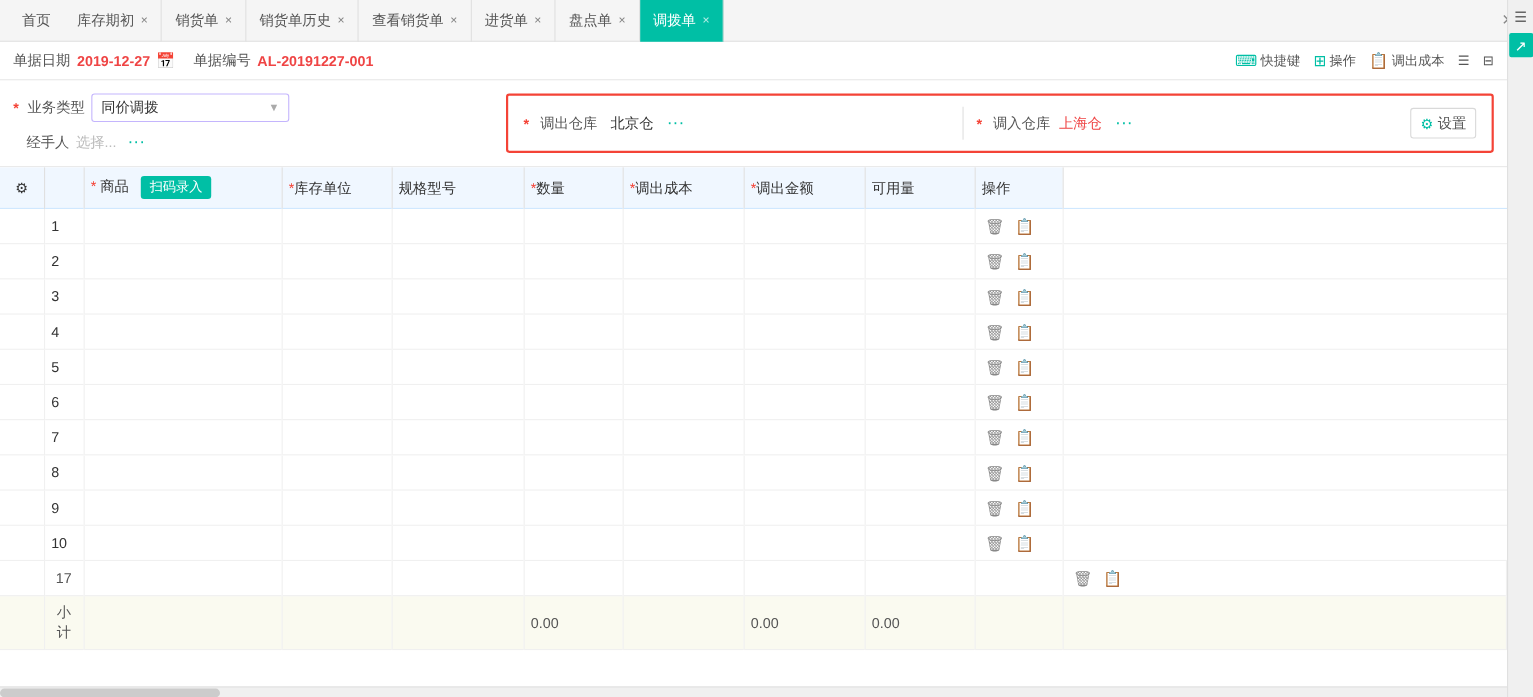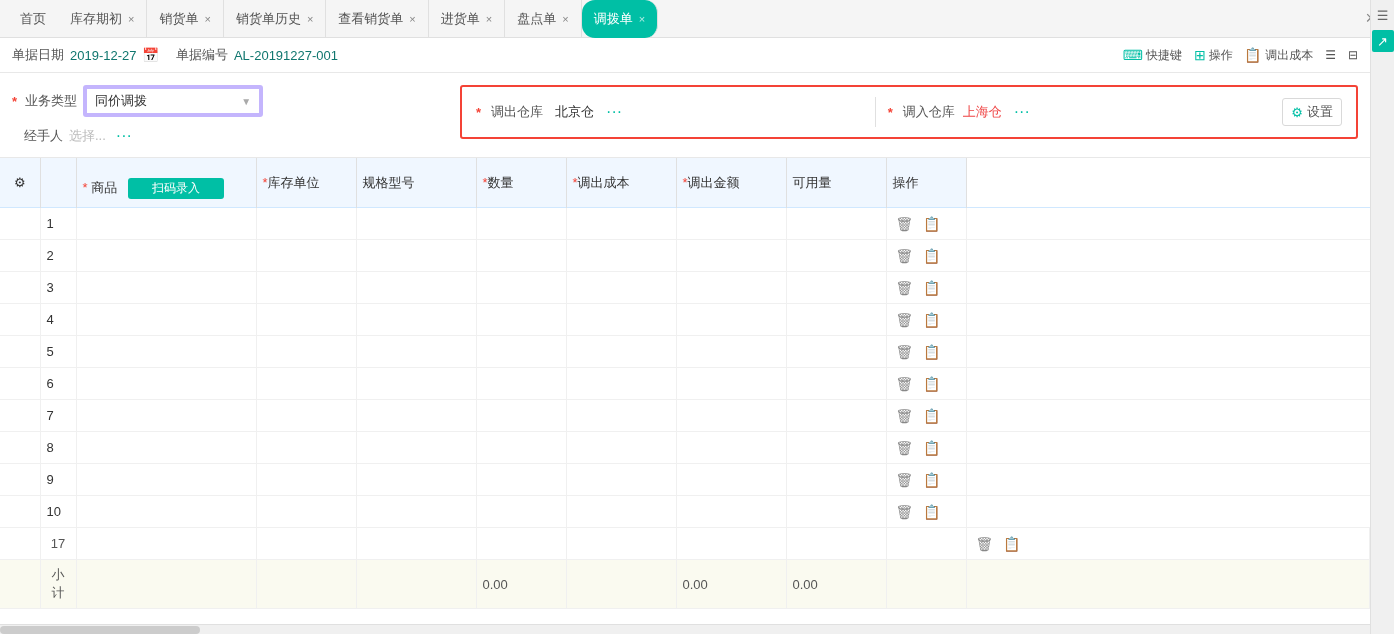--- a/index.html
+++ b/index.html
@@ -6,39 +6,39 @@
     body { font-family: "Microsoft YaHei", "PingFang SC", Arial, sans-serif; font-size: 13px; background: #fff; color: #333; overflow: hidden; }
 
     
     .tab-bar {
       display: flex; align-items: center; background: #f5f5f5; border-bottom: 1px solid #e0e0e0; padding: 0 8px; height: 38px;
     }
     .tab-item {
       display: flex; align-items: center; padding: 4px 12px; height: 38px; cursor: pointer; font-size: 13px; color: #555; white-space: nowrap; border-right: 1px solid #e0e0e0; gap: 4px;
     }
     .tab-item.active {
-      background: #00bfa5; color: #fff; font-weight: 500; border-radius: 13px;
+      background: #00bfa5; color: #fff; font-weight: 500;
     }
     .tab-item .close-btn {
       font-size: 11px; color: inherit; opacity: 0.7; cursor: pointer; margin-left: 2px;
     }
     .tab-item.active .close-btn { color: #fff; }
     .home-tab { border: none; }
     .tab-bar-spacer { flex: 1; }
     .tab-bar-close { margin-left: auto; padding: 0 10px; cursor: pointer; font-size: 18px; color: #888; }
 
     
     .toolbar {
       display: flex; align-items: center; padding: 8px 12px; border-bottom: 1px solid #e8e8e8; gap: 16px; background: #fff;
     }
     .toolbar-field {
       display: flex; align-items: center; gap: 6px; font-size: 13px; justify-content: flex-end;
     }
     .toolbar-label { color: #555; }
-    .toolbar-value { color: #0f766e; font-weight: 400; }
+    .toolbar-value { color: #ef4444; font-weight: 700; }
     .calendar-icon { color: #00bfa5; cursor: pointer; font-size: 14px; }
     .toolbar-spacer { flex: 1; }
     .toolbar-actions {
       display: flex; align-items: center; gap: 12px; font-size: 12px; color: #555;
     }
     .toolbar-action-item {
       display: flex; align-items: center; gap: 3px; cursor: pointer; color: #555;
     }
     .toolbar-action-item .icon { color: #00bfa5; font-size: 14px; }
 
@@ -52,21 +52,21 @@
     .form-right {
       flex: 1; border: 2px solid #f44336; border-radius: 3px; padding: 10px 14px; margin-left: 8px; display: flex; align-items: center; gap: 0;
     }
     .form-field {
       display: flex; align-items: center; gap: 6px;
     }
     .field-required { color: #f44336; font-weight: bold; margin-right: 2px; }
     .field-label { color: #555; }
     .field-value { color: #333; }
     .field-select {
-      display: flex; align-items: center; gap: 4px; border: 4px solid #c4b5fd; border-radius: 3px; padding: 3px 8px; min-width: 140px; cursor: pointer; background: #fff;
+      display: flex; align-items: center; gap: 4px; border: 1px solid #c4b5fd; border-radius: 3px; padding: 3px 8px; min-width: 140px; cursor: pointer; background: #fff;
     }
     .field-select .value { flex: 1; }
     .field-select .arrow { color: #aaa; font-size: 10px; }
     .field-more { color: #00bfa5; cursor: pointer; font-size: 16px; padding: 0 4px; }
     .warehouse-block {
       display: flex; align-items: center; gap: 8px; flex: 1;
     }
     .warehouse-divider { width: 1px; height: 30px; background: #e0e0e0; margin: 0 12px; }
     .settings-btn {
       display: flex; align-items: center; gap: 4px; border: 1px solid #d9d9d9; border-radius: 3px; padding: 4px 8px; cursor: pointer; color: #555; background: #fff; margin-left: 8px;
@@ -98,21 +98,21 @@
       border-bottom: 1px solid #f0f0f0;
     }
     tbody td {
       padding: 6px 6px; border-right: 1px solid #f0f0f0; height: 32px;
     }
     tbody td:first-child { text-align: center; color: #888; }
     .subtotal-row td { background: #fafaf0; font-weight: 500; color: #555; }
     .subtotal-label { color: #555; text-align: center; }
 
     .scan-btn {
-      background: #00bfa5; color: #fff; border: none; border-radius: 3px; padding: 2px 24px; font-size: 12px; cursor: pointer; margin-top: 12px;
+      background: #00bfa5; color: #fff; border: none; border-radius: 3px; padding: 2px 8px; font-size: 12px; cursor: pointer;
     }
 
     .op-icon {
       cursor: pointer; color: #888; font-size: 14px; padding: 0 3px;
     }
 
     
     .gear-th { text-align: center; width: 36px; }
 
     

